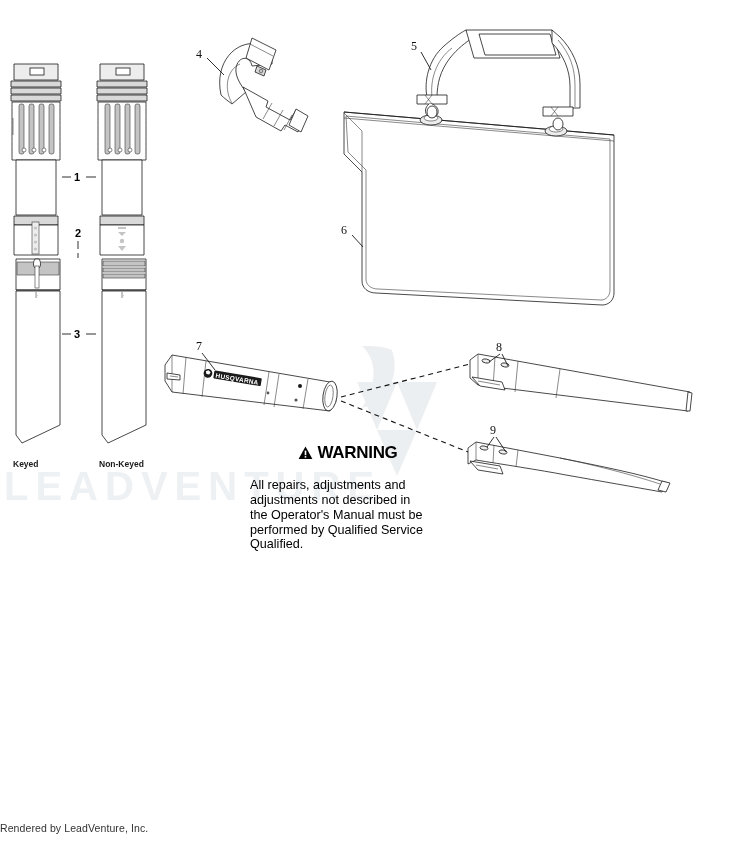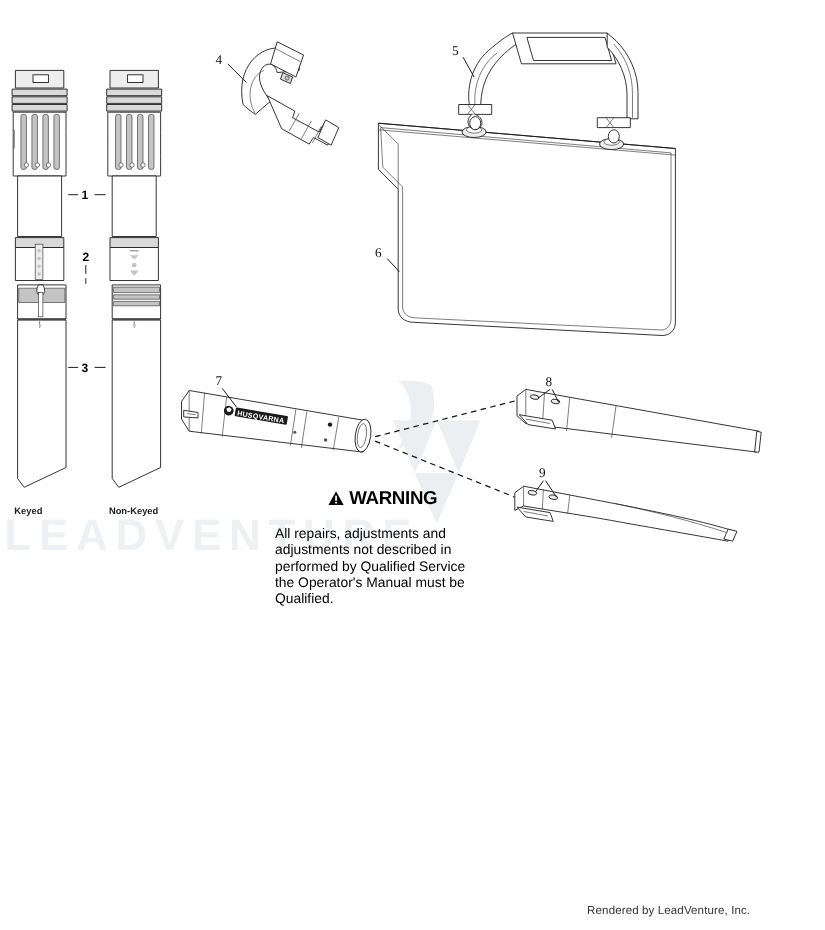--- a/index.html
+++ b/index.html
@@ -39,21 +39,21 @@
     font-family: "Liberation Sans", sans-serif;
     font-size: 8.5px;
     font-weight: bold;
     fill: #1a1a1a;
   }
   .footer-text {
     position: absolute;
     left: 0;
     top: 822px;
     width: 682px;
-    text-align: right;
+    text-align: left;
     font-family: "Liberation Sans", sans-serif;
     font-size: 10.5px;
     color: #333;
     letter-spacing: 0.1px;
   }
   .warn-box {
     position: absolute;
     left: 248px;
     top: 444px;
     width: 200px;
@@ -429,21 +429,21 @@
       <svg width="15" height="14" viewBox="0 0 15 14">
         <path d="M7.5 0.5 L14.4 13 L0.6 13 Z" fill="#000"></path>
         <rect x="6.7" y="4.6" width="1.6" height="4.6" fill="#fff"></rect>
         <rect x="6.7" y="10.1" width="1.6" height="1.6" fill="#fff"></rect>
       </svg>
       <span class="warn-title">WARNING</span>
     </div>
     <div class="warn-body">
       <div>All repairs, adjustments and</div>
       <div>adjustments not described in</div>
+      <div>the Operator's Manual must be</div>
       <div>performed by Qualified Service</div>
-      <div>the Operator's Manual must be</div>
       <div>Qualified.</div>
     </div>
   </div>
 
   <div class="footer-text">Rendered by LeadVenture, Inc.</div>
 
 </div>
 
 </body></html>

